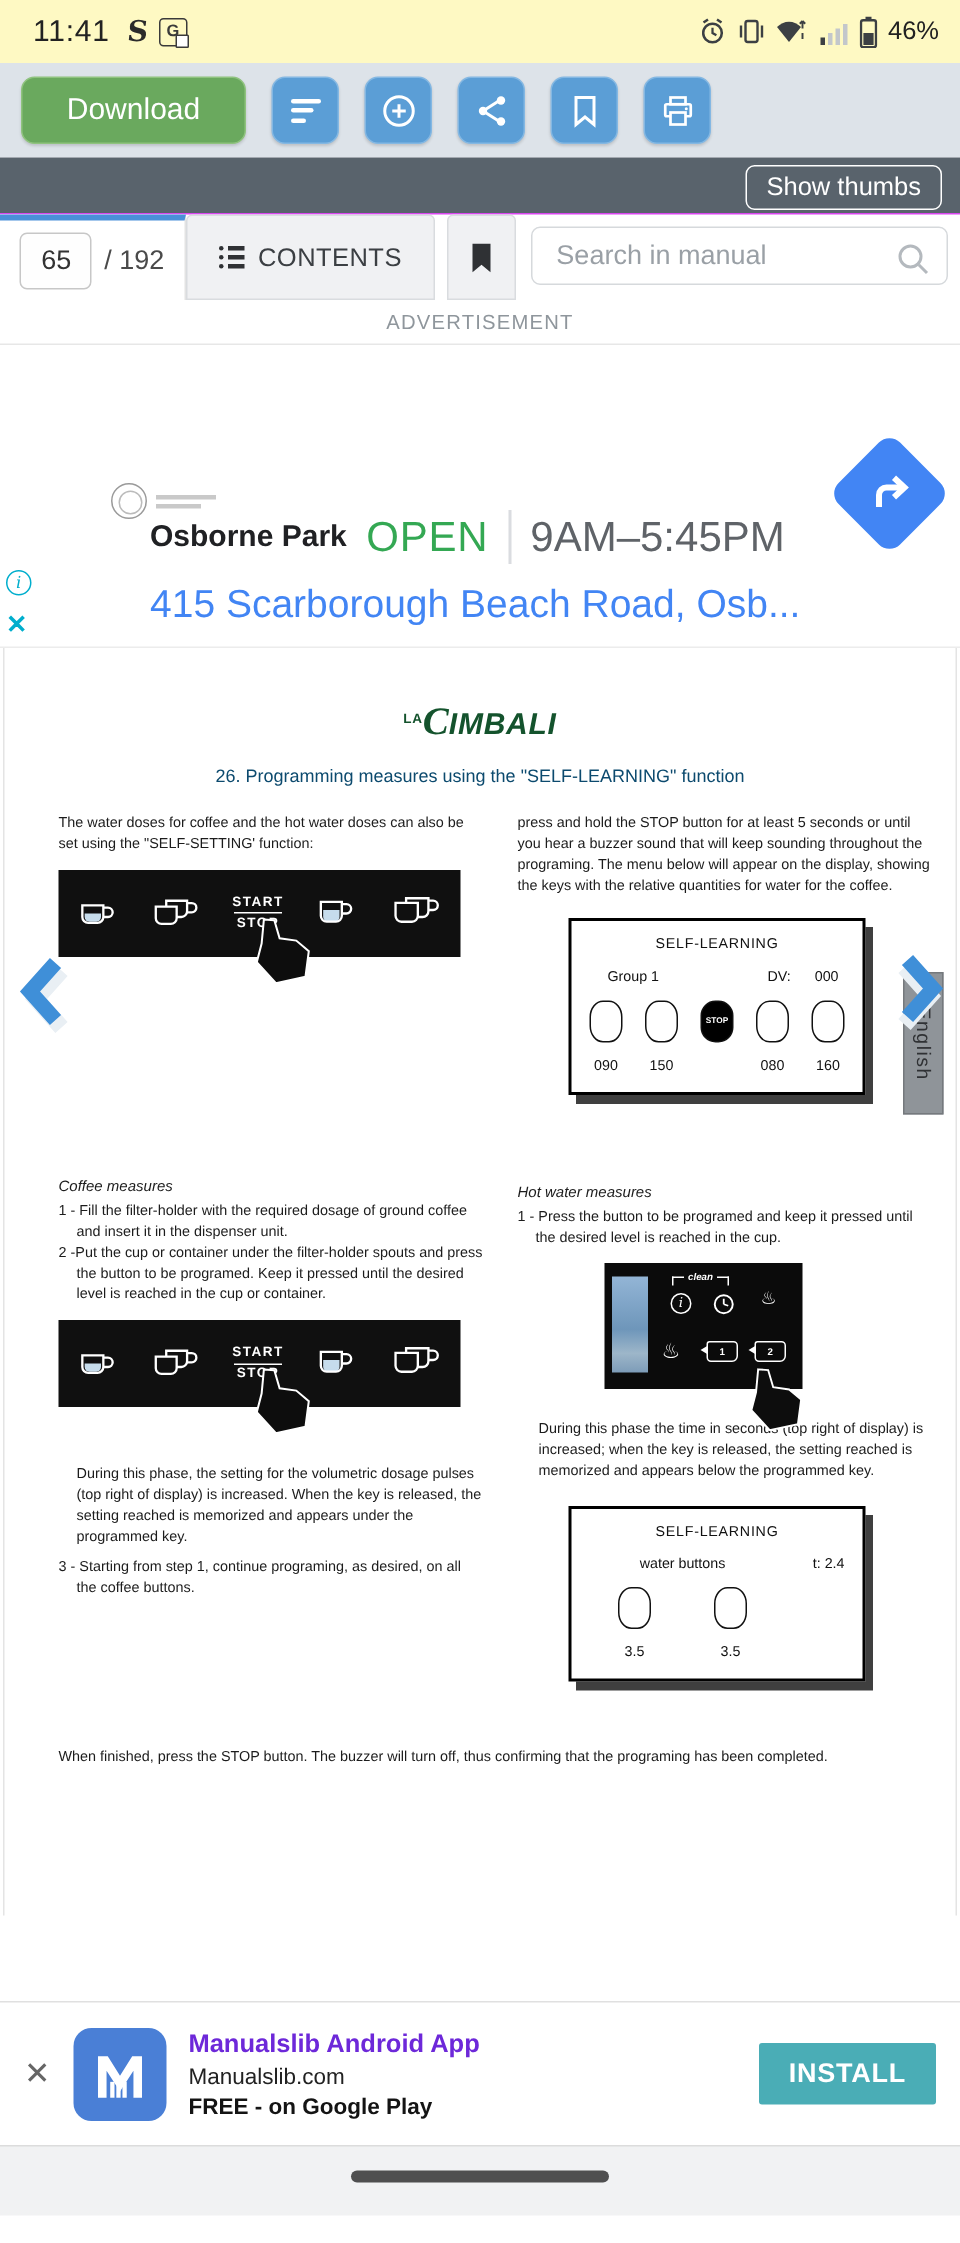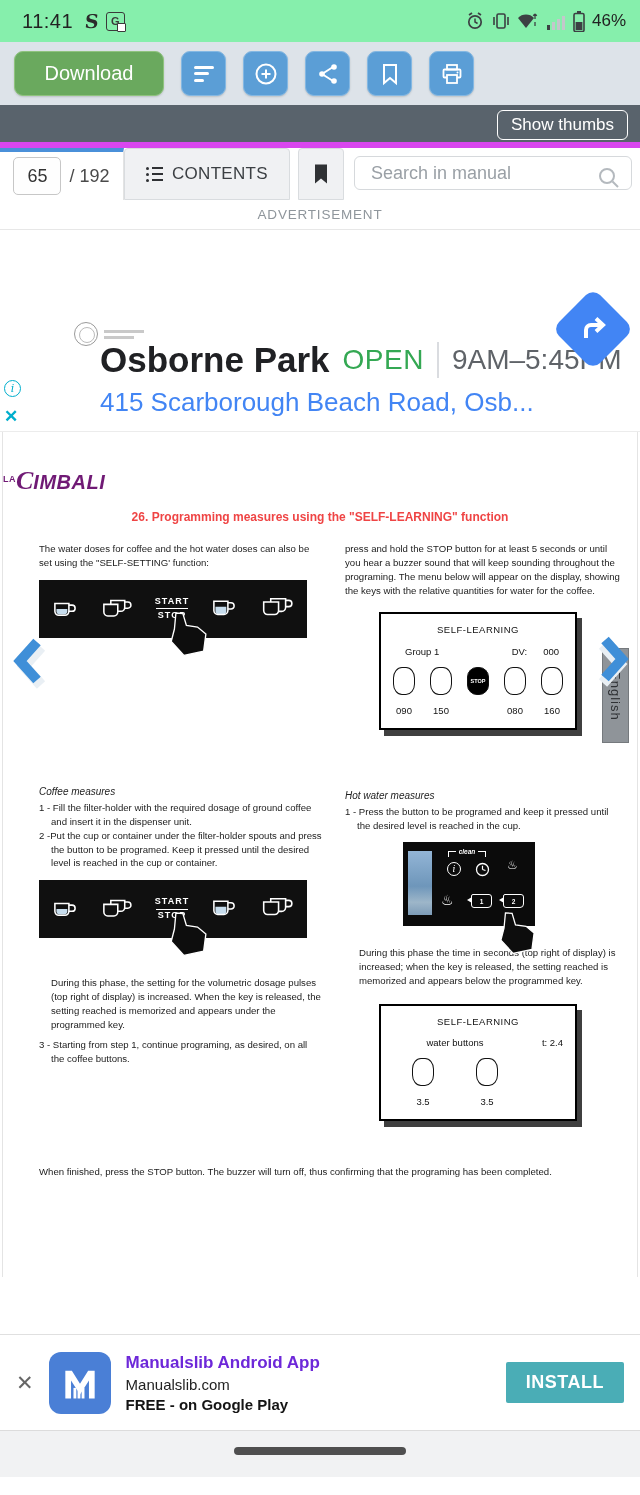--- a/index.html
+++ b/index.html
@@ -1,20 +1,20 @@
 <!DOCTYPE html>
 <html><head>
 <meta charset="utf-8">
 <style>
   * { box-sizing: border-box; margin: 0; padding: 0; }
   html,body { width:640px; height:1495px; overflow:hidden; background:#fff;
     font-family:"Liberation Sans", sans-serif; }
 
   
-  .status-bar { height:42px; background:#86efac; display:flex; align-items:center; padding:0 14px 0 22px; }
+  .status-bar { height:42px; background:#fef9c3; display:flex; align-items:center; padding:0 14px 0 22px; }
   .sb-time { font-size:20px; color:#222; letter-spacing:.5px; }
   .sb-appicons { display:flex; align-items:center; gap:7px; margin-left:12px; }
   .sb-s { font-family:"DejaVu Serif", serif; font-weight:bold; font-size:19px; color:#2b2b2b; transform:skewX(-6deg); }
   .sb-gt { width:19px; height:19px; border:1.8px solid #3a3a3a; border-radius:3px; display:flex; align-items:center; justify-content:center; font-size:11px; font-weight:bold; color:#3a3a3a; position:relative; }
   .sb-gt::after { content:""; position:absolute; right:-2px; bottom:-2px; width:7px; height:7px; background:#fff; border:1.6px solid #3a3a3a; border-radius:1px; }
   .sb-right { margin-left:auto; display:flex; align-items:center; gap:7px; }
   .sb-batt-pct { font-size:17px; color:#222; }
 
   
   .toolbar { height:63px; background:#dde3e9; display:flex; align-items:center; gap:17px; padding:0 14px; }
@@ -22,21 +22,21 @@
   .tb-btn { width:45px; height:45px; background:#5b9ed6; border:1px solid #84b8e3; border-radius:9px; display:flex; align-items:center; justify-content:center; box-shadow:0 1px 2px rgba(0,0,0,.15); }
   .menu-lines { display:flex; flex-direction:column; gap:3.5px; }
   .menu-lines i { display:block; height:3px; background:#fff; border-radius:2px; }
   .menu-lines i:nth-child(1){width:20px}.menu-lines i:nth-child(2){width:15px}.menu-lines i:nth-child(3){width:10px}
 
   
   .thumbs-bar { height:37px; background:#59636c; position:relative; }
   .show-thumbs { position:absolute; top:5px; right:12px; border:1.6px solid #fff; border-radius:6px; color:#fff; font-size:17px; padding:4px 13px; background:transparent; }
 
   
-  .page-nav { height:58px; display:flex; background:#fff; border-top:6px solid #d946ef; }
+  .page-nav { height:58px; display:flex; background:#fff; border-top:1px solid #d946ef; }
   .tab-page { width:124px; border-top:4px solid #4a90d9; border-right:1px solid #e3e3e3; background:#fff; display:flex; align-items:center; justify-content:center; gap:8px; }
   .page-input { width:48px; height:38px; border:1px solid #c7c7c7; border-radius:5px; background:#fefefe; text-align:center; font-size:18px; color:#333; font-family:"Liberation Sans",sans-serif; }
   .page-total { font-size:18px; color:#4a4a4a; }
   .tab-gray { background:#f0f1f3; border:1px solid #d9dcdf; border-radius:4px 4px 0 0; display:flex; align-items:center; justify-content:center; }
   .tab-contents { padding:0 21px; gap:9px; font-size:17px; color:#3b3f43; letter-spacing:.3px; }
   .list-ic { display:flex; flex-direction:column; gap:3px; }
   .list-ic i { display:flex; align-items:center; gap:3px; }
   .list-ic i::before { content:""; width:3px; height:3px; background:#2f3134; border-radius:50%; }
   .list-ic i::after { content:""; width:11px; height:2.6px; background:#2f3134; }
   .tab-bm { width:46px; margin-left:8px; }
@@ -48,37 +48,37 @@
   
   .ad-label { height:30px; display:flex; align-items:center; justify-content:center; font-size:13.5px; color:#8f969c; letter-spacing:.8px; border-bottom:1px solid #e7e7e7; }
   .ad-body { height:202px; position:relative; background:#fff; border-bottom:1px solid #ececec; overflow:hidden; }
   .ad-monogram { position:absolute; left:74px; top:92px; display:flex; align-items:center; }
   .ad-mono-circle { width:24px; height:24px; border:1px solid #9a9a9a; border-radius:50%; position:relative; }
   .ad-mono-circle::after { content:""; position:absolute; left:4px; top:4px; width:14px; height:14px; border:1px solid #bbb; border-radius:50%; }
   .ad-mono-lines { margin-left:6px; display:flex; flex-direction:column; gap:3px; }
   .ad-mono-lines i { display:block; height:3px; background:#c9c9c9; }
   .ad-mono-lines i:nth-child(1){width:40px}.ad-mono-lines i:nth-child(2){width:30px}
   .ad-headline { position:absolute; left:100px; top:110px; display:flex; align-items:center; gap:13px; white-space:nowrap; }
-  .ad-name { font-size:35px; font-weight:bold; color:#202124; }
+  .ad-name { font-size:20px; font-weight:bold; color:#202124; }
   .ad-open { font-size:28px; color:#34a853; letter-spacing:.5px; }
   .ad-vline { width:2px; height:36px; background:#dadce0; }
   .ad-hours { font-size:28px; color:#5f6368; }
   .ad-address { position:absolute; left:100px; top:157px; font-size:26px; color:#4285f4; white-space:nowrap; }
   .ad-diamond { position:absolute; right:18px; top:70px; width:58px; height:58px; background:#4285f4; border-radius:10px; transform:rotate(45deg); display:flex; align-items:center; justify-content:center; }
   .ad-diamond svg { transform:rotate(-45deg); }
   .ad-info { position:absolute; left:4px; top:150px; width:17px; height:17px; border:1.6px solid #00aecd; border-radius:50%; color:#00aecd; font-size:11px; font-style:italic; font-family:"DejaVu Serif",serif; display:flex; align-items:center; justify-content:center; }
   .ad-close { position:absolute; left:4px; top:176px; color:#00aecd; font-size:17px; font-weight:bold; }
 
   
   .sheet { margin:0 2px; border-left:1px solid #e4e4e4; border-right:1px solid #e4e4e4; min-height:845px; position:relative; padding-top:34px; background:#fff; }
-  .brand { color:#701a75; }
+  .brand { text-align:center; color:#14532d; }
   .brand-la { font-size:9px; font-weight:bold; vertical-align:7px; letter-spacing:.5px; }
   .brand-c { font-size:26px; font-weight:900; font-style:italic; font-family:"Liberation Serif",serif; }
   .brand-rest { font-size:20px; font-weight:900; font-style:italic; letter-spacing:.5px; }
-  .doc-title { text-align:center; font-size:12px; font-weight:bold; color:#ef4444; margin-top:14px; }
+  .doc-title { text-align:center; font-size:12px; font-weight:normal; color:#0c4a6e; margin-top:14px; }
   .cols { display:flex; margin-top:18px; padding:0 22px 0 36px; gap:22px; }
   .col-l { width:284px; flex:none; }
   .col-r { width:276px; flex:none; }
   .mtext { font-size:9.6px; line-height:1.45; color:#1c1c1c; }
   .mhead { font-size:10px; font-style:italic; color:#1c1c1c; margin-bottom:4px; }
   .step { font-size:9.6px; line-height:1.45; color:#1c1c1c; padding-left:12px; text-indent:-12px; }
   .mnote { font-size:9.6px; line-height:1.45; color:#1c1c1c; margin-left:12px; }
 
   .panel { width:268px; height:58px; background:#101010; display:flex; align-items:center; justify-content:space-between; padding:0 12px; position:relative; margin-top:10px; }
   .startstop { color:#fff; font-size:9px; font-weight:bold; letter-spacing:1px; text-align:center; line-height:1.1; }

